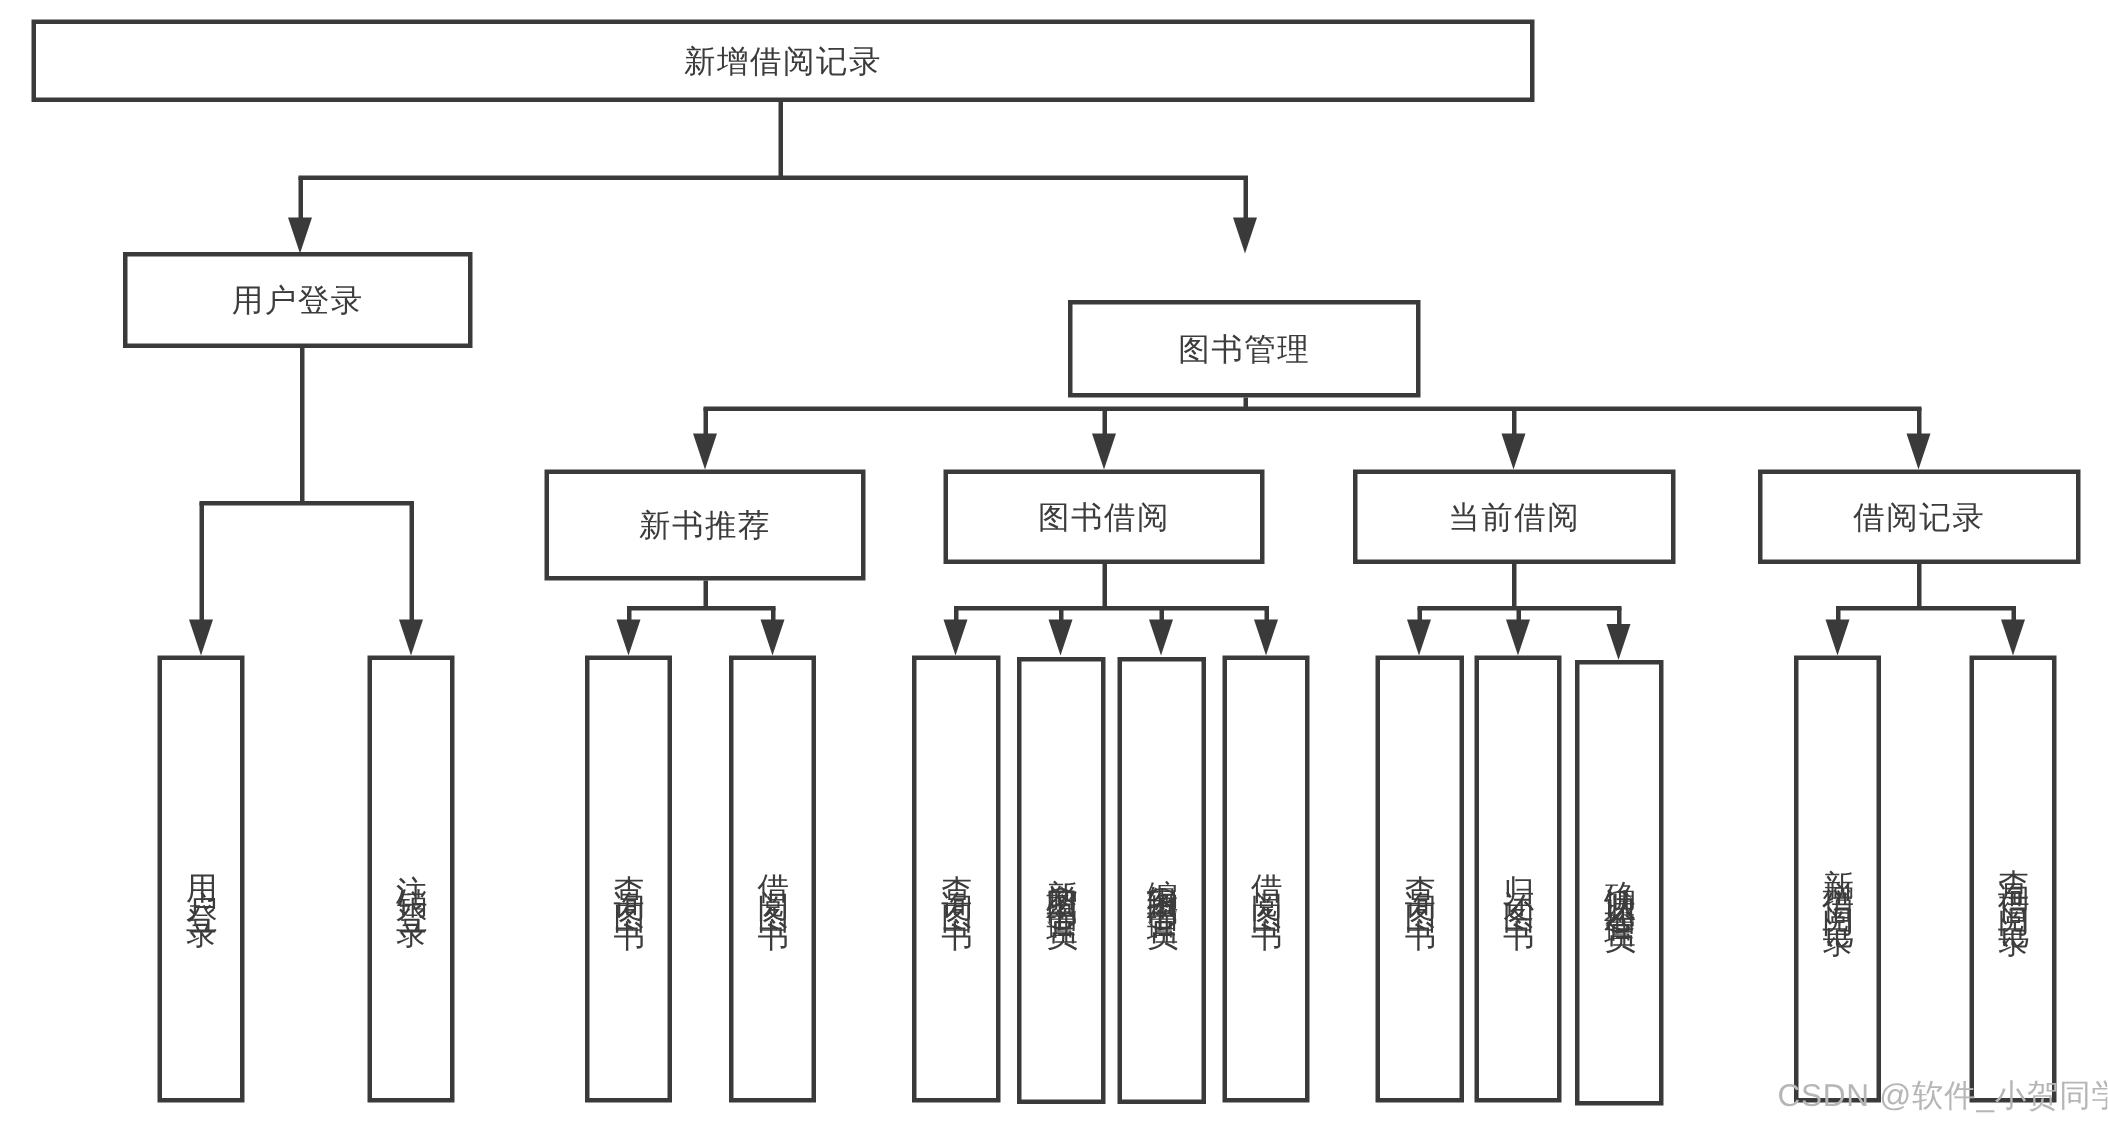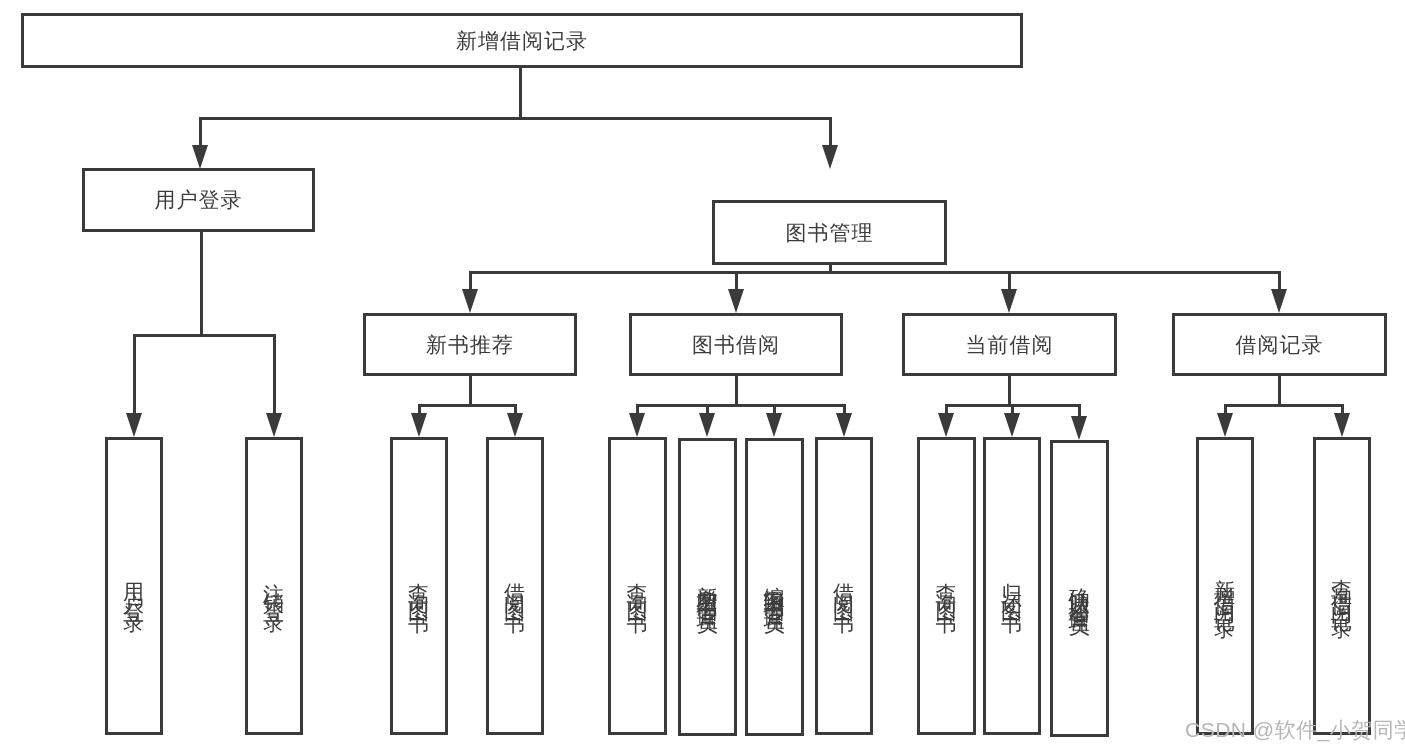--- a/index.html
+++ b/index.html
@@ -41,21 +41,21 @@
     <span class="lbl">新增借阅记录</span>
   </div>
 
   <div class="box" style="left:82px;top:168px;width:233px;height:64px;">
     <span class="lbl">用户登录</span>
   </div>
   <div class="box" style="left:712px;top:168px;width:235px;height:65px;margin-top:32px;">
     <span class="lbl">图书管理</span>
   </div>
 
-  <div class="box" style="left:363px;top:313px;width:214px;height:63px;">
+  <div class="box" style="left:363px;top:313px;width:214px;height:74px;">
     <span class="lbl">新书推荐</span>
   </div>
   <div class="box" style="left:629px;top:313px;width:214px;height:63px;">
     <span class="lbl">图书借阅</span>
   </div>
   <div class="box" style="left:902px;top:313px;width:215px;height:63px;">
     <span class="lbl">当前借阅</span>
   </div>
   <div class="box" style="left:1172px;top:313px;width:215px;height:63px;">
     <span class="lbl">借阅记录</span>

